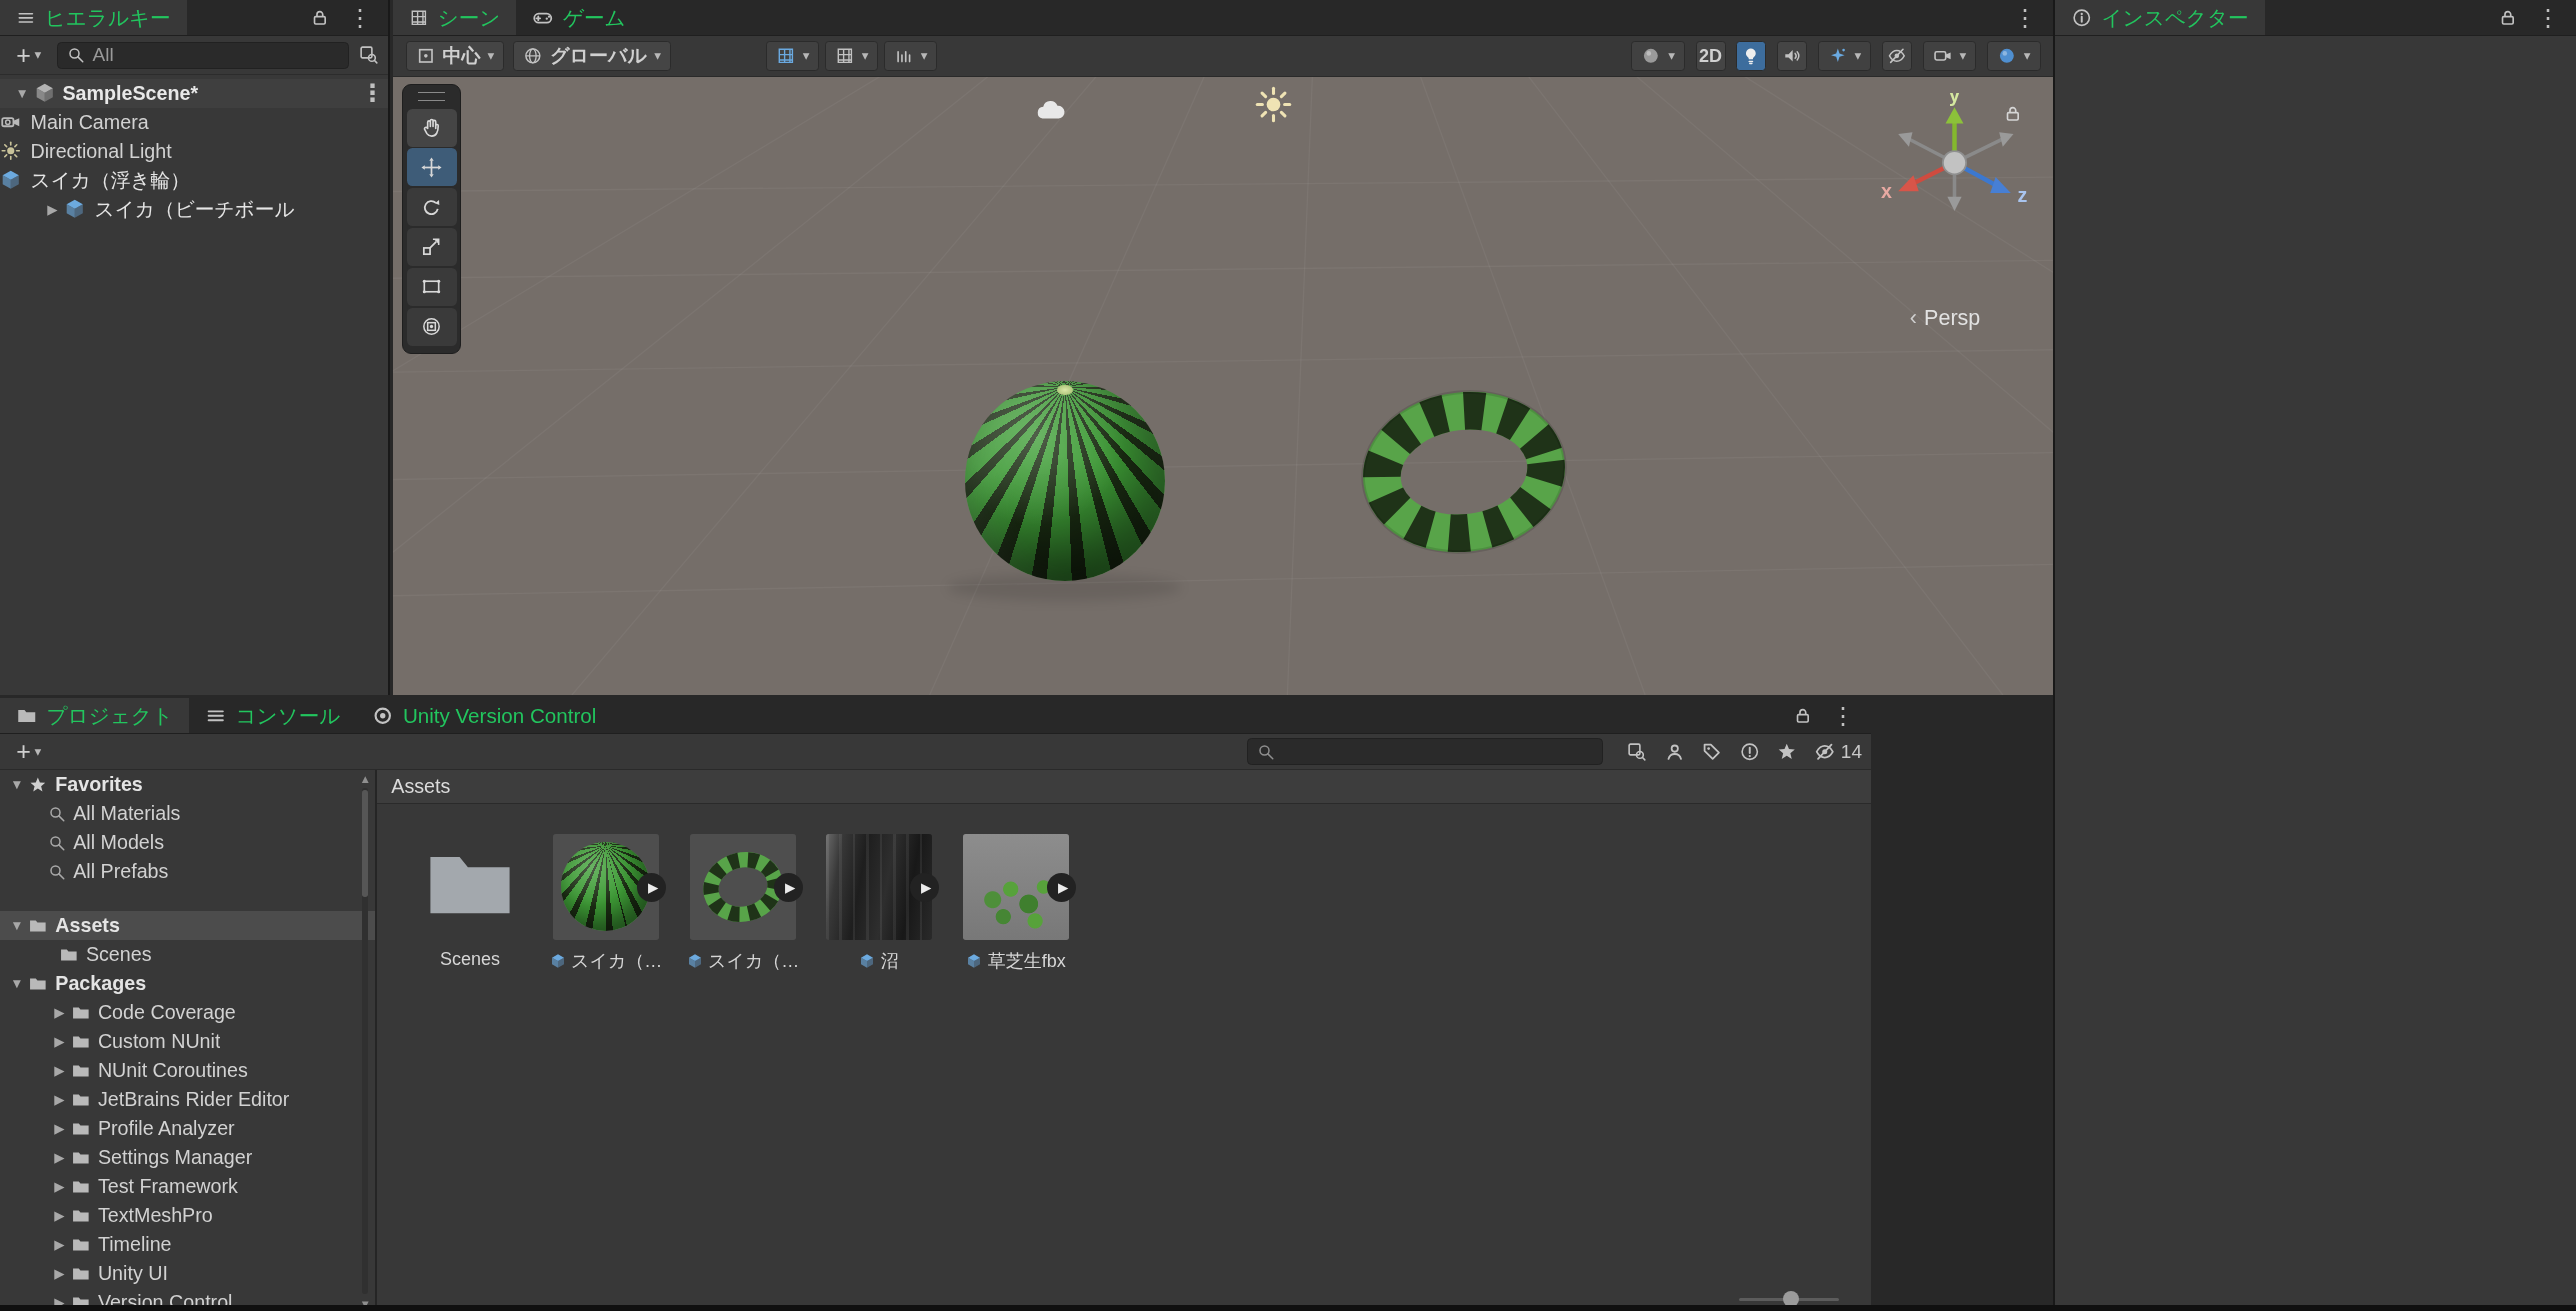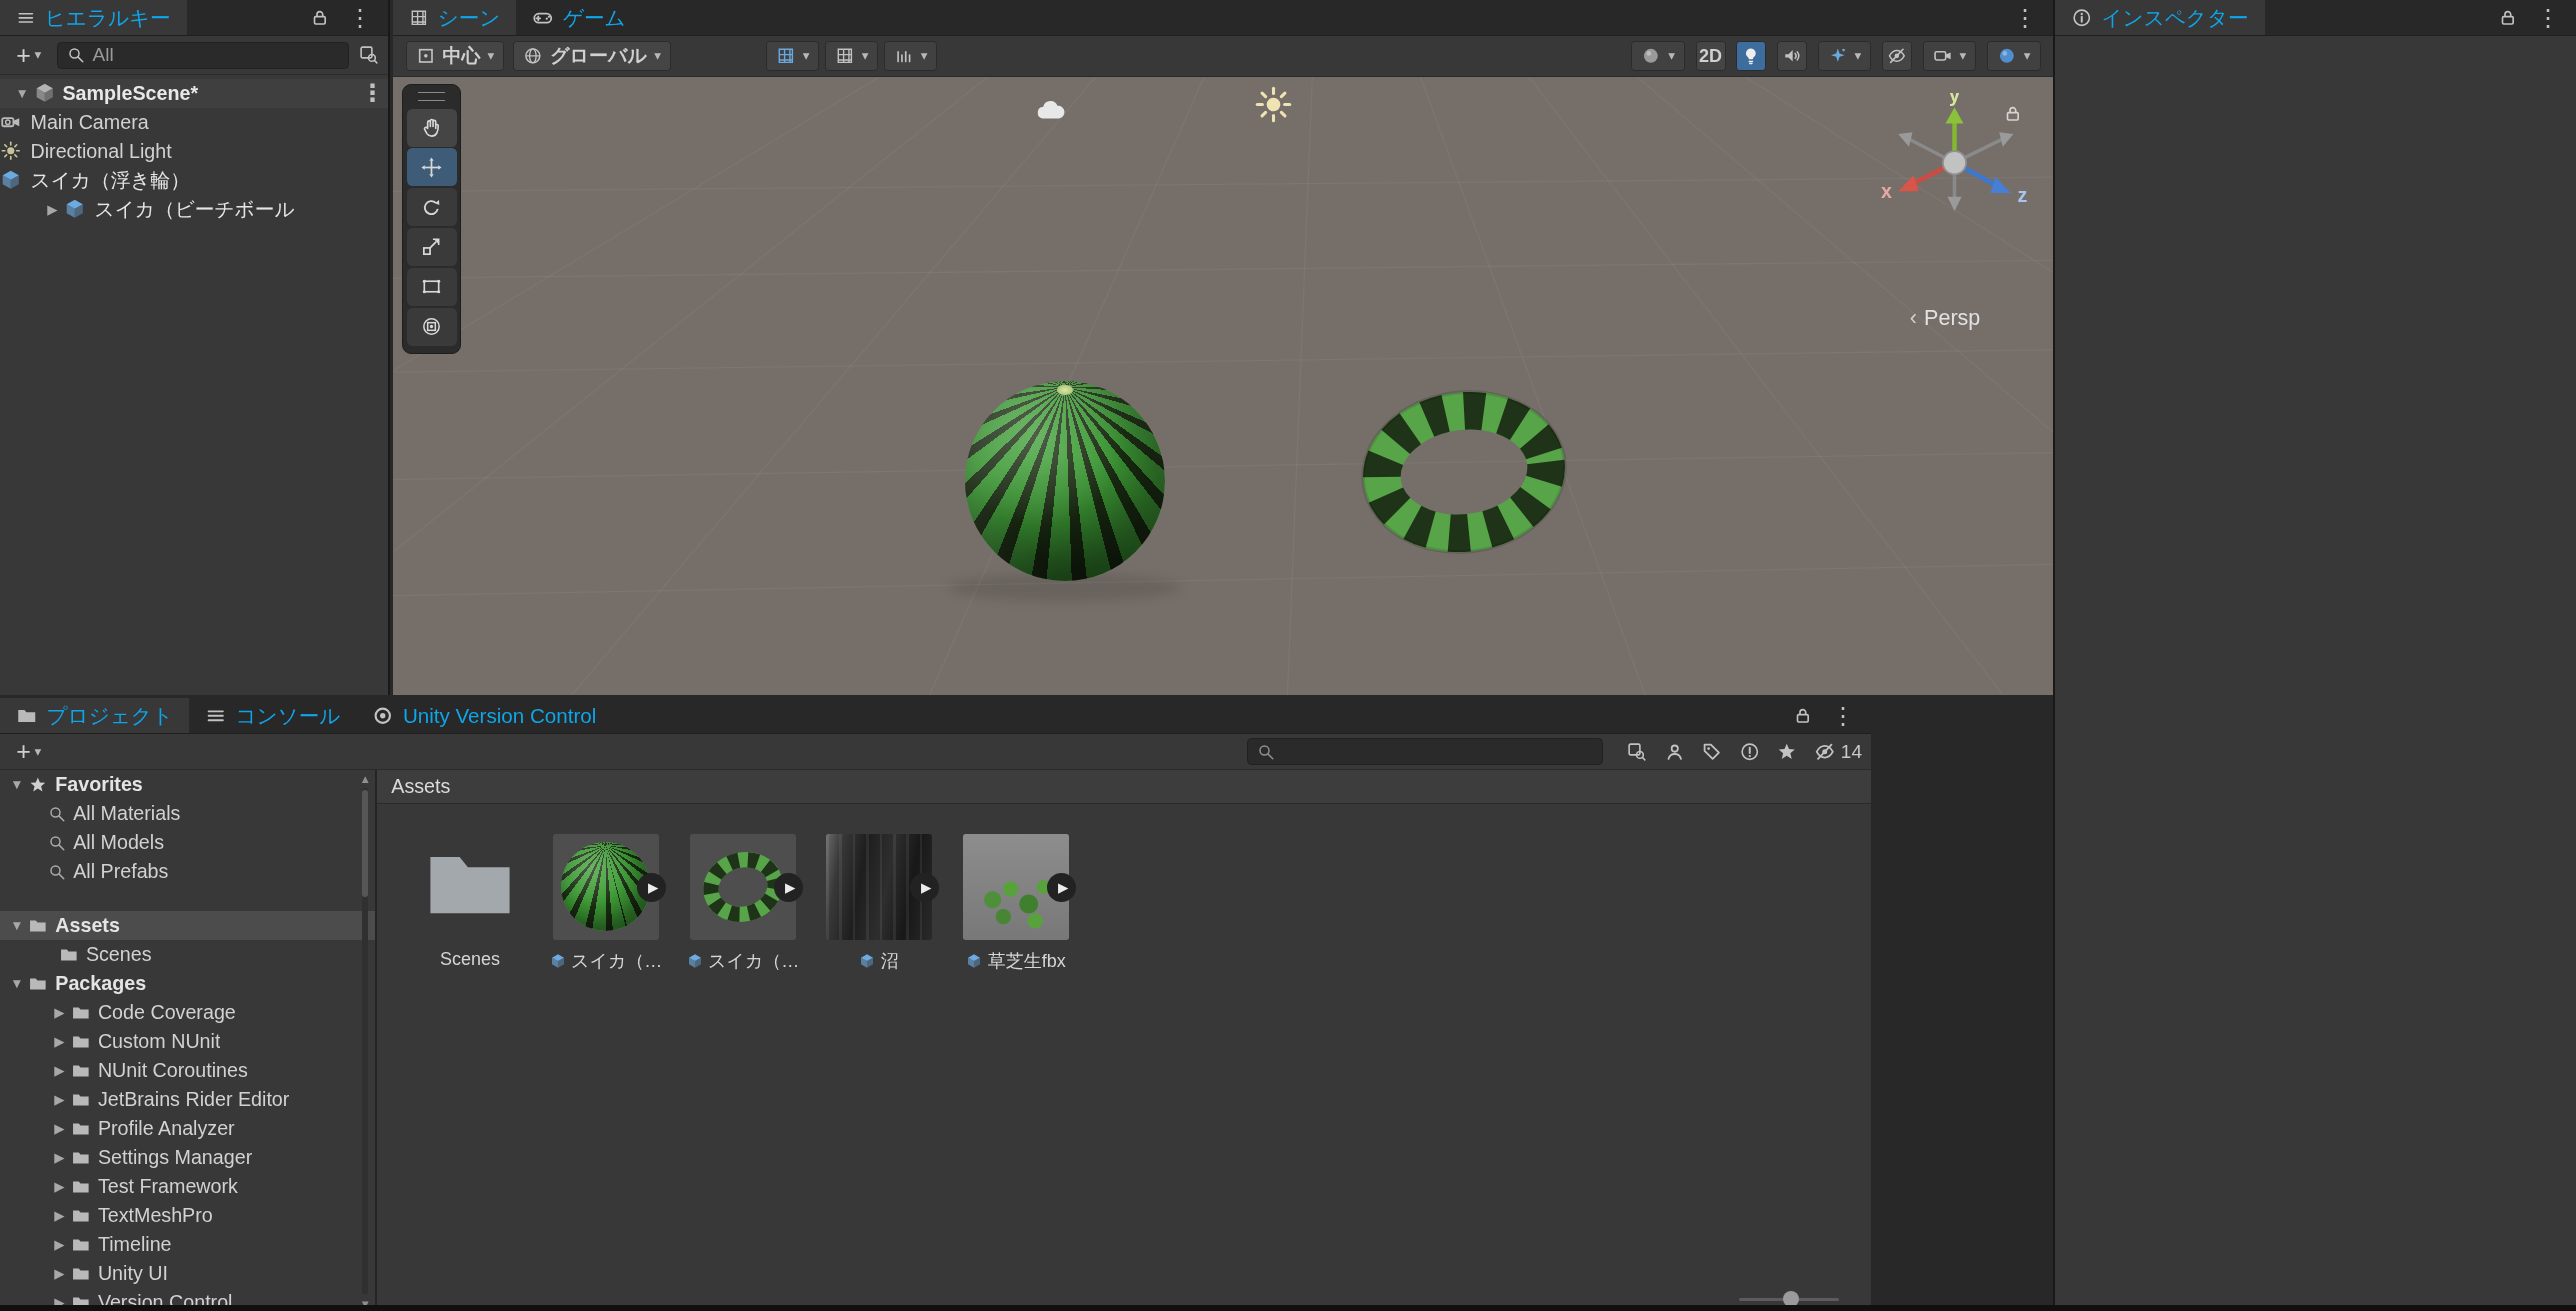--- a/index.html
+++ b/index.html
@@ -10,21 +10,21 @@
   
   .ic { display:inline-block; vertical-align:middle; color:#c2c2c2; flex:none; }
   .ic18{width:16px;height:16px}.ic20{width:18px;height:18px}.ic22{width:19.7px;height:19.7px}
   .ic24{width:21.5px;height:21.5px}.ic26{width:23px;height:23px}
   .blue{color:#6fb0e8}.gray{color:#b9b9b9}.sunc{color:#c9c39a}.accent{color:#6aa9e0}
   .kebab { font-size:24px; color:#c0c0c0; line-height:1; padding:0 3.6px; }
   .caret { font-size:13.4px; color:#b8b8b8; line-height:1; }
   .fold { width:23px; text-align:center; font-size:13.4px; color:#a8a8a8; flex:none; }
 
   .tabbar { position:relative; height:36px; background:#282828; display:flex; align-items:stretch; border-bottom:0.9px solid #1f1f1f; }
-  .tab { display:flex; align-items:center; gap:9px; padding:0 16px; font-size:20.6px; color:#0ea5e9; background:#282828; }
+  .tab { display:flex; align-items:center; gap:9px; padding:0 16px; font-size:20.6px; color:#22c55e; background:#282828; }
   .tab.active { background:#383838; }
   .tbar-right { margin-left:auto; display:flex; align-items:center; gap:14.3px; padding-right:12.5px; }
 
   
   .left-col { position:absolute; left:0; top:0; width:2053px; height:1311px; }
   .inspector { position:absolute; left:2053px; top:0; width:523px; height:1311px; background:#383838; border-left:2.7px solid #191919; }
   .inspector .body { height:1270px; background:#383838; }
 
   
   .hierarchy { position:absolute; left:0; top:0; width:390px; height:695px; background:#383838; border-right:2.7px solid #191919; }

